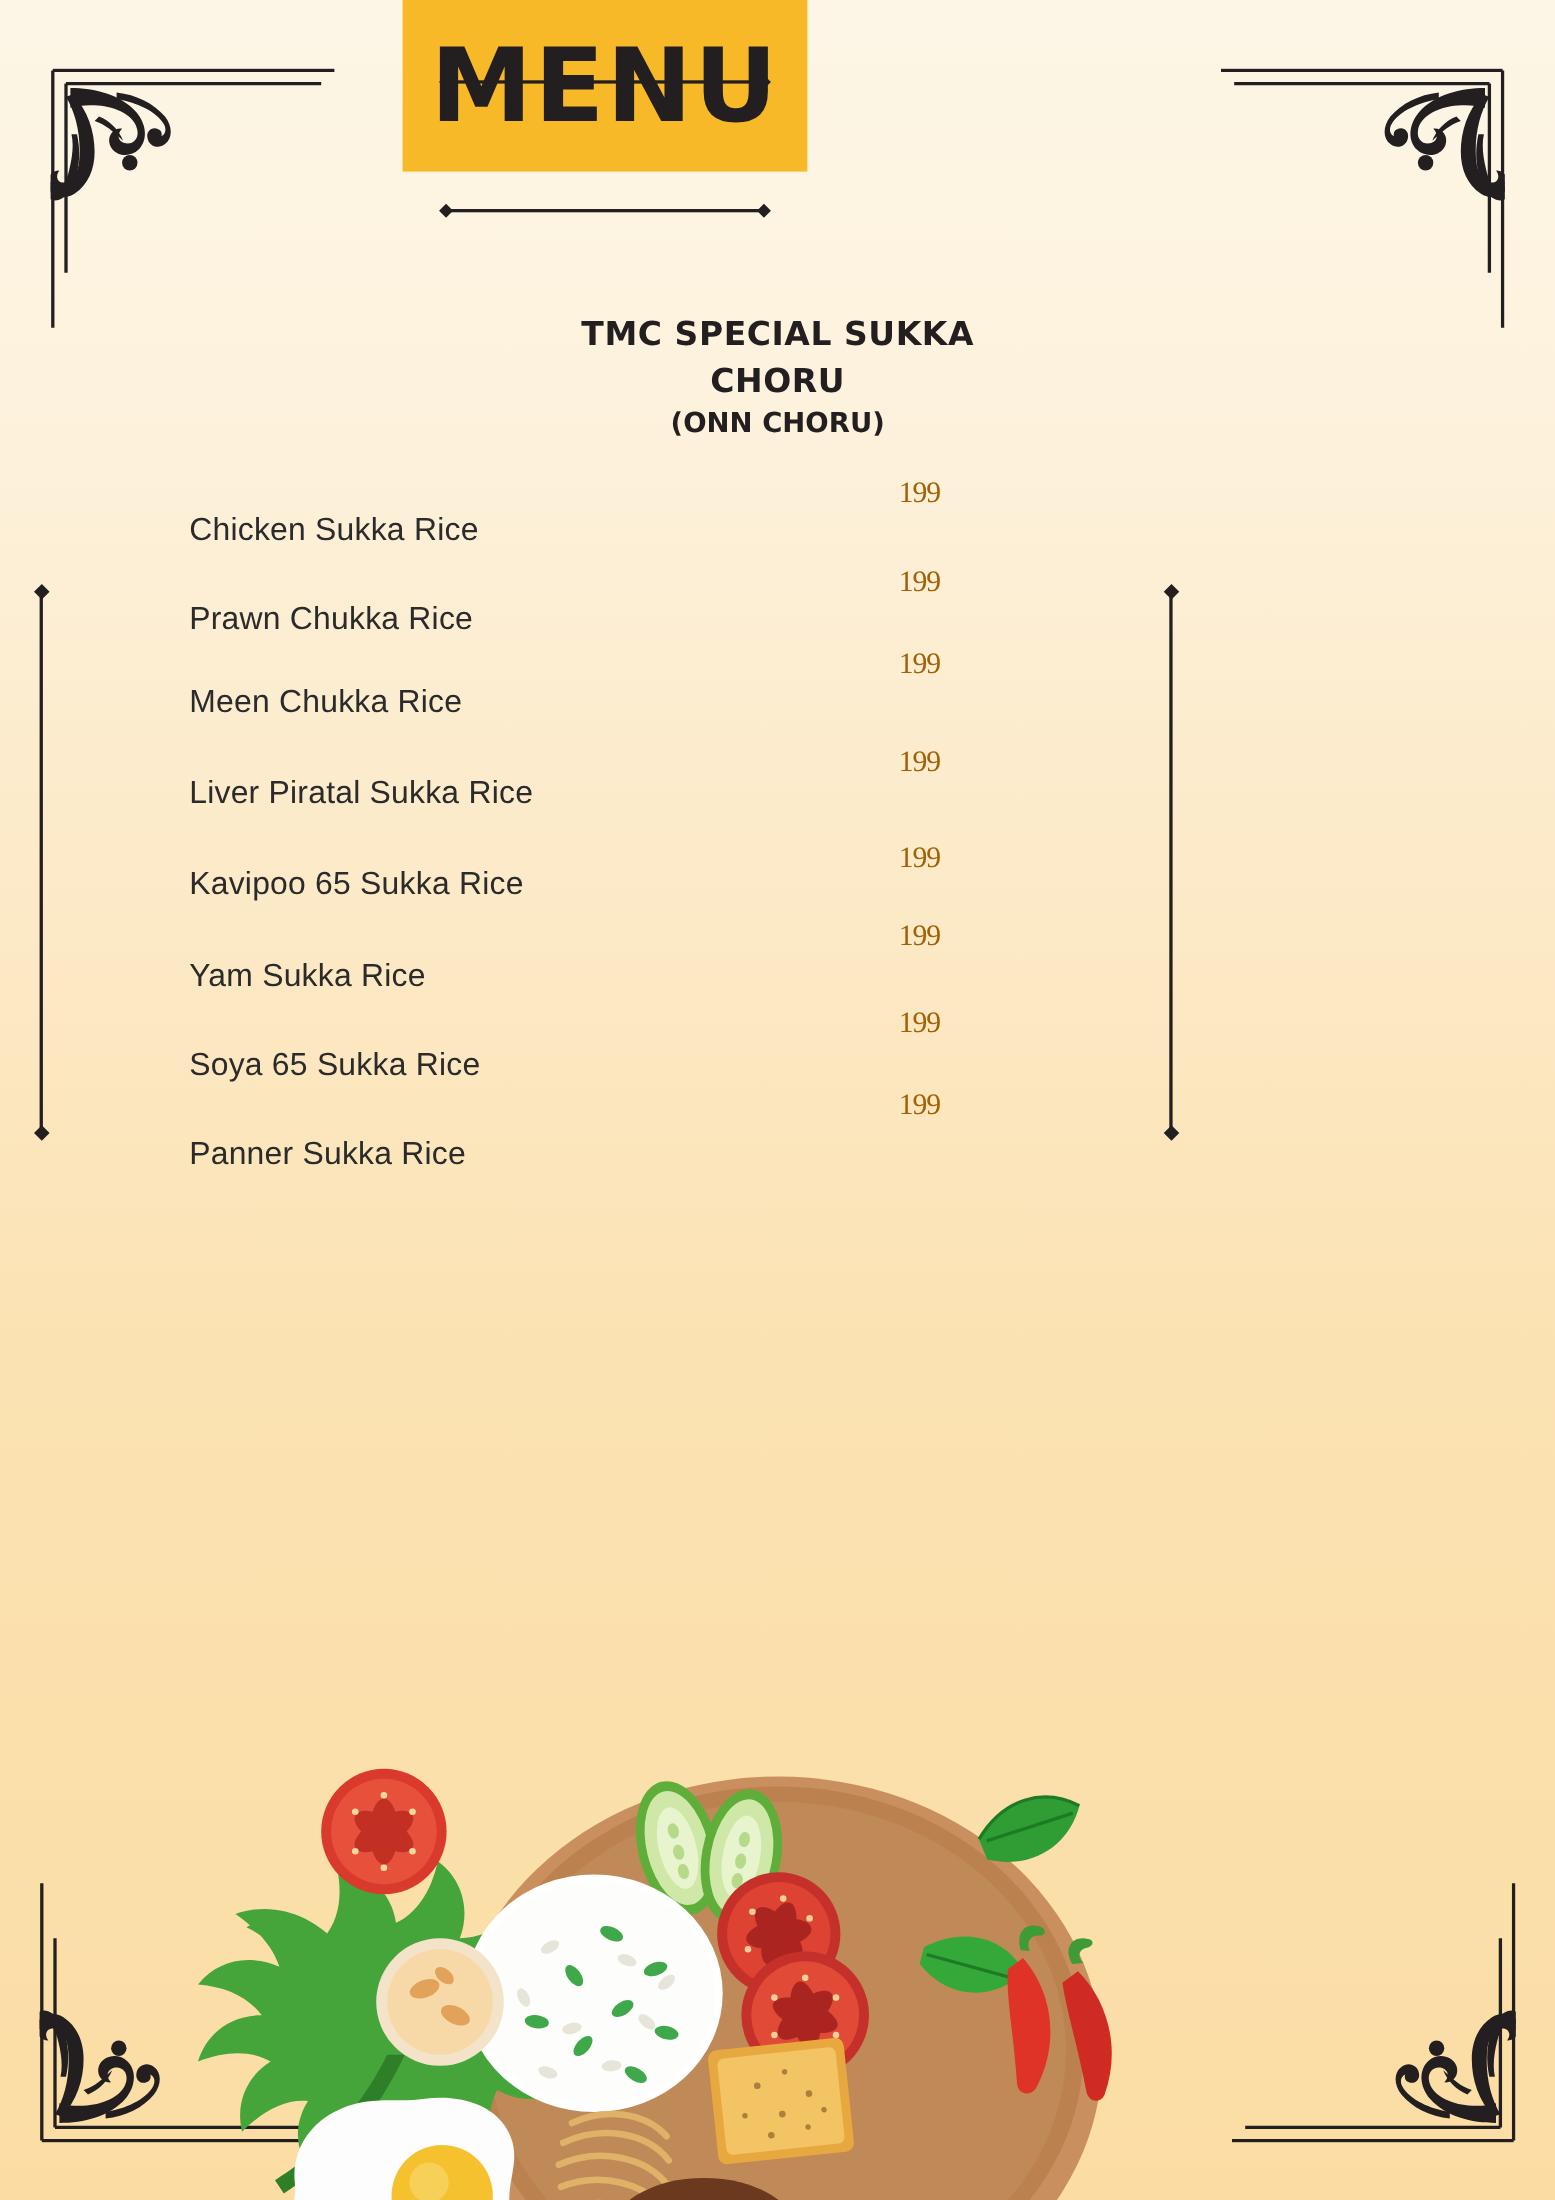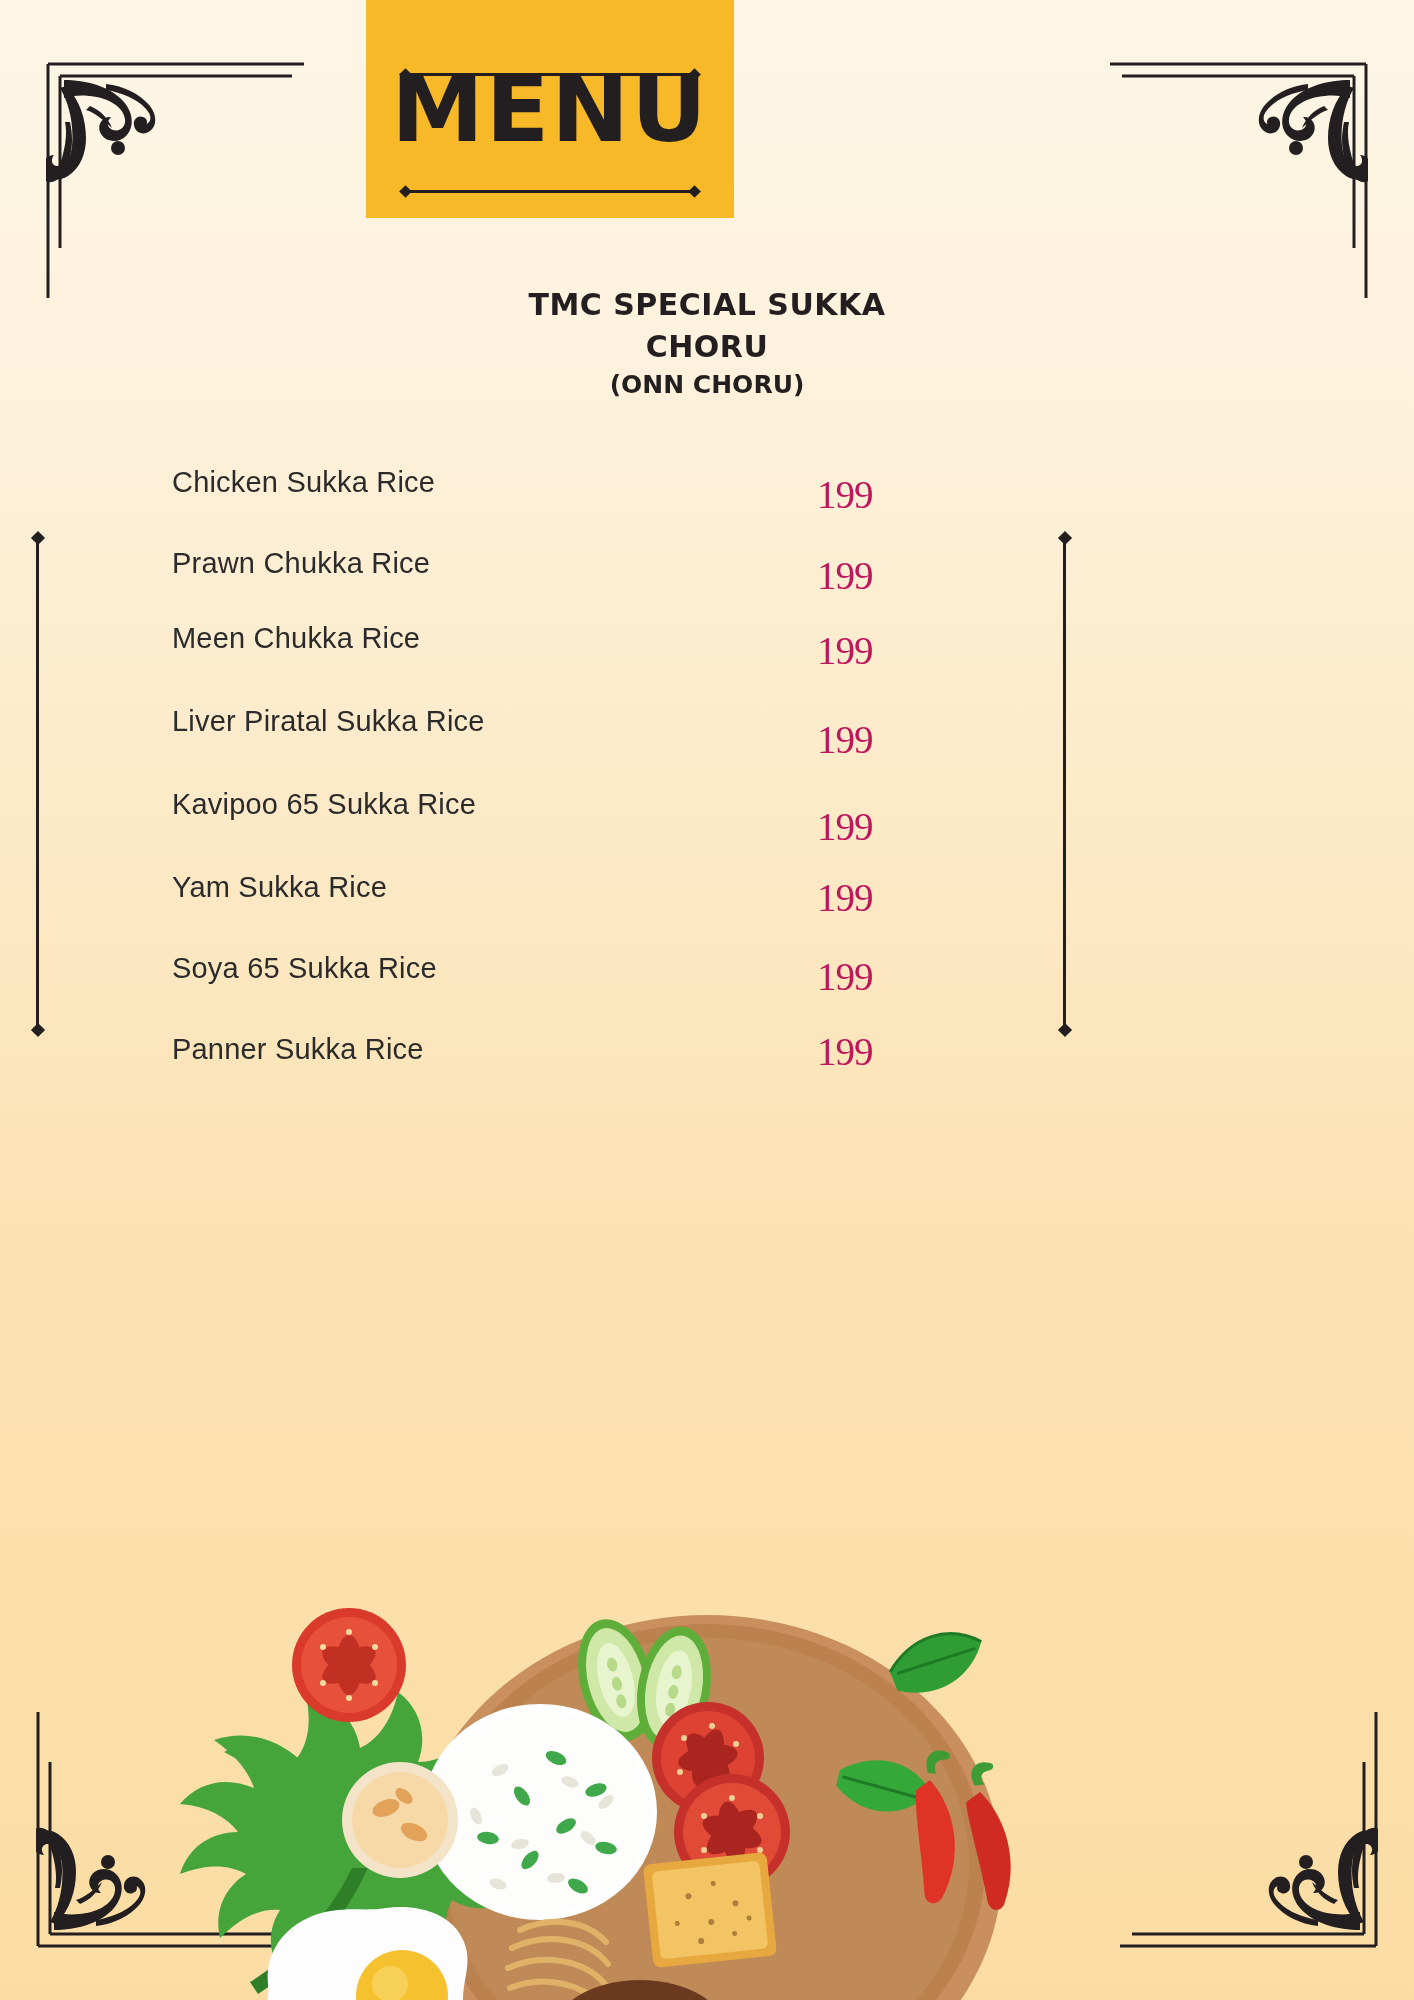--- a/index.html
+++ b/index.html
@@ -14,21 +14,21 @@
     font-family: "Liberation Sans", sans-serif;
     background: linear-gradient(to bottom, #fdf6e6 0%, #fdf2dd 18%, #fce8c3 45%, #fbe2b2 62%, #fbe0ac 78%, #fbdda4 100%);
   }
 
   
   .menu-banner {
     position: absolute;
     left: 366px;
     top: 0;
     width: 368px;
-    height: 218px;
+    height: 156px;
     background: #f7b927;
     display: flex;
     align-items: center;
     justify-content: center;
   }
   .menu-banner .menu-word {
     font-family: "DejaVu Sans", sans-serif;
     font-weight: 700;
     font-size: 93px;
     letter-spacing: 2px;
@@ -146,24 +146,23 @@
     color: #2b2b2b;
     letter-spacing: 0.2px;
     white-space: nowrap;
     margin-top: 36px;
   }
   .item-price {
     position: absolute;
     left: 645px;
     top: 16px;
     font-family: "Liberation Serif", serif;
-    font-size: 39px;
-    color: #be185d;
+    font-size: 27px;
+    color: #a16207;
     letter-spacing: -1px;
-    margin-top: 40px;
   }
   
   .menu-row:nth-child(1) .item-price { top: 16px; }
   .menu-row:nth-child(2) .item-price { top: 16px; }
   .menu-row:nth-child(3) .item-price { top: 10px; }
   .menu-row:nth-child(4) .item-price { top: 18px; }
   .menu-row:nth-child(5) .item-price { top: 24px; }
   .menu-row:nth-child(6) .item-price { top: 14px; }
   .menu-row:nth-child(7) .item-price { top: 12px; }
   .menu-row:nth-child(8) .item-price { top: 6px; }

